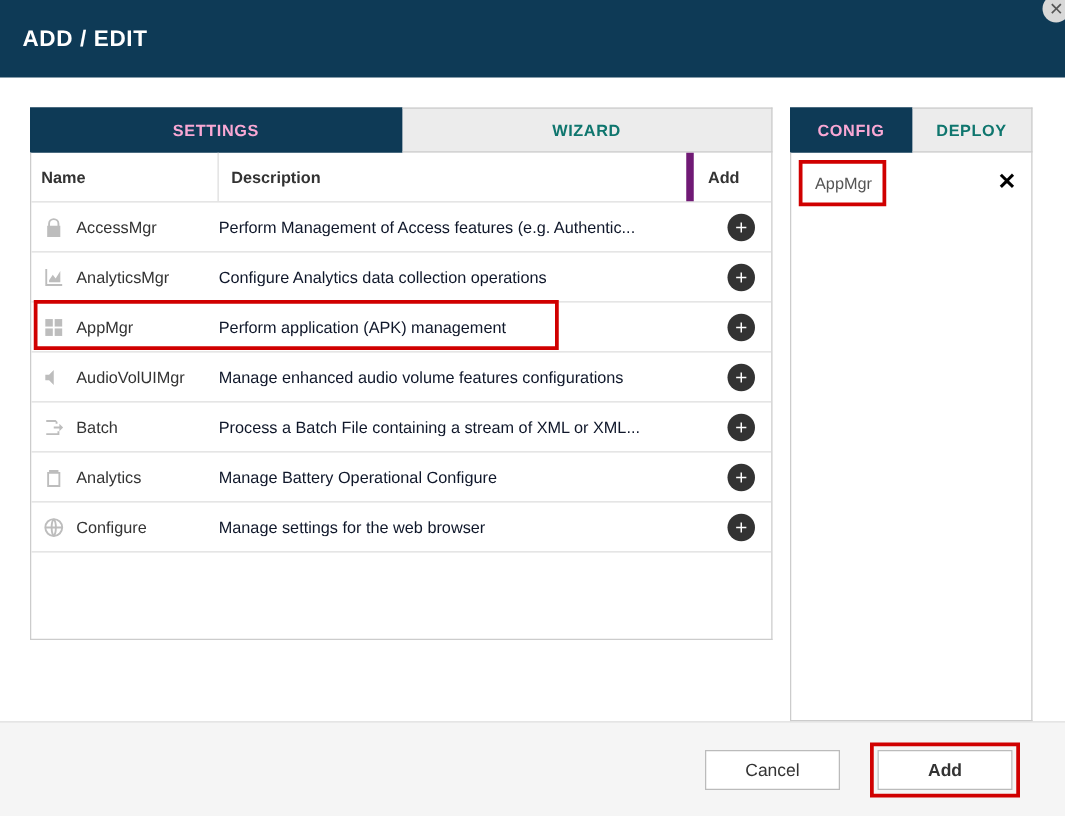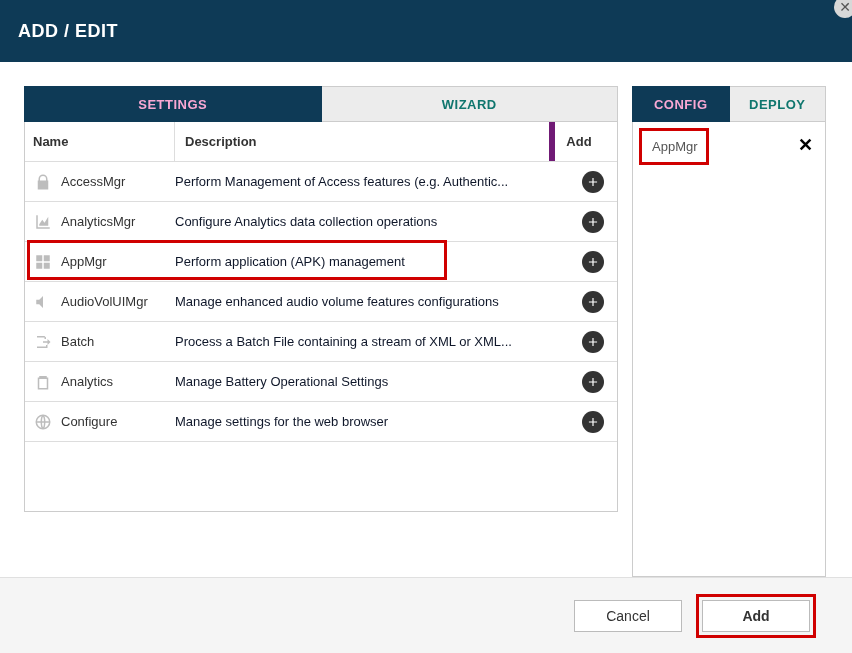--- a/index.html
+++ b/index.html
@@ -144,21 +144,21 @@
   .right-tabs { display: flex; height: 36px; }
   .right-tabs .tab { flex: 1; }
   .footer {
     background: #f5f5f5;
     border-top: 1px solid #e0e0e0;
     height: 76px;
     display: flex;
     align-items: center;
     justify-content: flex-end;
     padding-right: 36px;
-    gap: 14px;
+    gap: 24px;
   }
   .btn {
     height: 32px;
     min-width: 108px;
     border: 1px solid #bbb;
     background: #fff;
     font-size: 14px;
     cursor: pointer;
     display: flex;
     align-items: center;
@@ -280,21 +280,21 @@
                 </div>
               </div>
             </div>
             <div class="row">
               <div class="icon-cell">
                 <svg class="ic" width="16" height="16" viewBox="0 0 24 24">
                   <path d="M7 4h10v2h2v16H5V6h2V4zm0 4v12h10V8H7z"></path>
                 </svg>
               </div>
               <div class="name-cell">Analytics</div>
-              <div class="desc-cell">Manage Battery Operational Settings</div>
+              <div class="desc-cell">Manage Battery Operational Configure</div>
               <div class="add-cell">
                 <div class="add-btn">
                   <svg width="14" height="14" viewBox="0 0 24 24" fill="#fff">
                     <path d="M11 5h2v6h6v2h-6v6h-2v-6H5v-2h6V5z"></path>
                   </svg>
                 </div>
               </div>
             </div>
             <div class="row">
               <div class="icon-cell">

